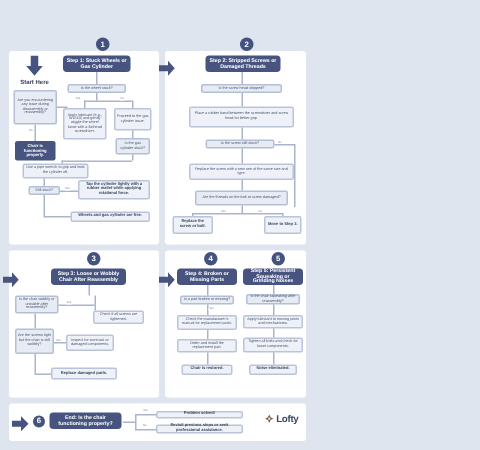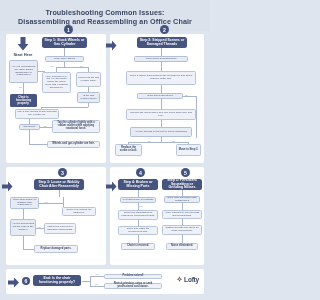--- a/index.html
+++ b/index.html
@@ -78,24 +78,20 @@
   .footer-row{position:absolute;left:0;top:0;width:198px;height:25px;}
   .logo{position:absolute;right:5px;top:7px;display:flex;align-items:center;gap:1.5px;}
   .logo-mark{width:7px;height:7px;}
   .logo-text{font-size:6.5px;font-weight:bold;color:#3a4664;letter-spacing:-.2px;}
 </style>
 </head>
 <body>
 
 <div class="page">
 
-  <div class="header">
-    <div class="title-1">Troubleshooting Common Issues:</div>
-    <div class="title-2">Disassembling and Reassembling an Office Chair</div>
-  </div>
 
   <div class="panel panel-a">
 
     <div class="bigarrow" style="left:10px;top:3px;">
       <svg width="14" height="14" viewBox="0 0 14 14">
           <path d="M4.5 0h5v7h3L7 13.5 1.5 7h3z" fill="#46547f"></path>
         </svg>
     </div>
     <div class="node starthere" style="left:3px;top:18px;width:28px;height:6px;">Start Here</div>
 

